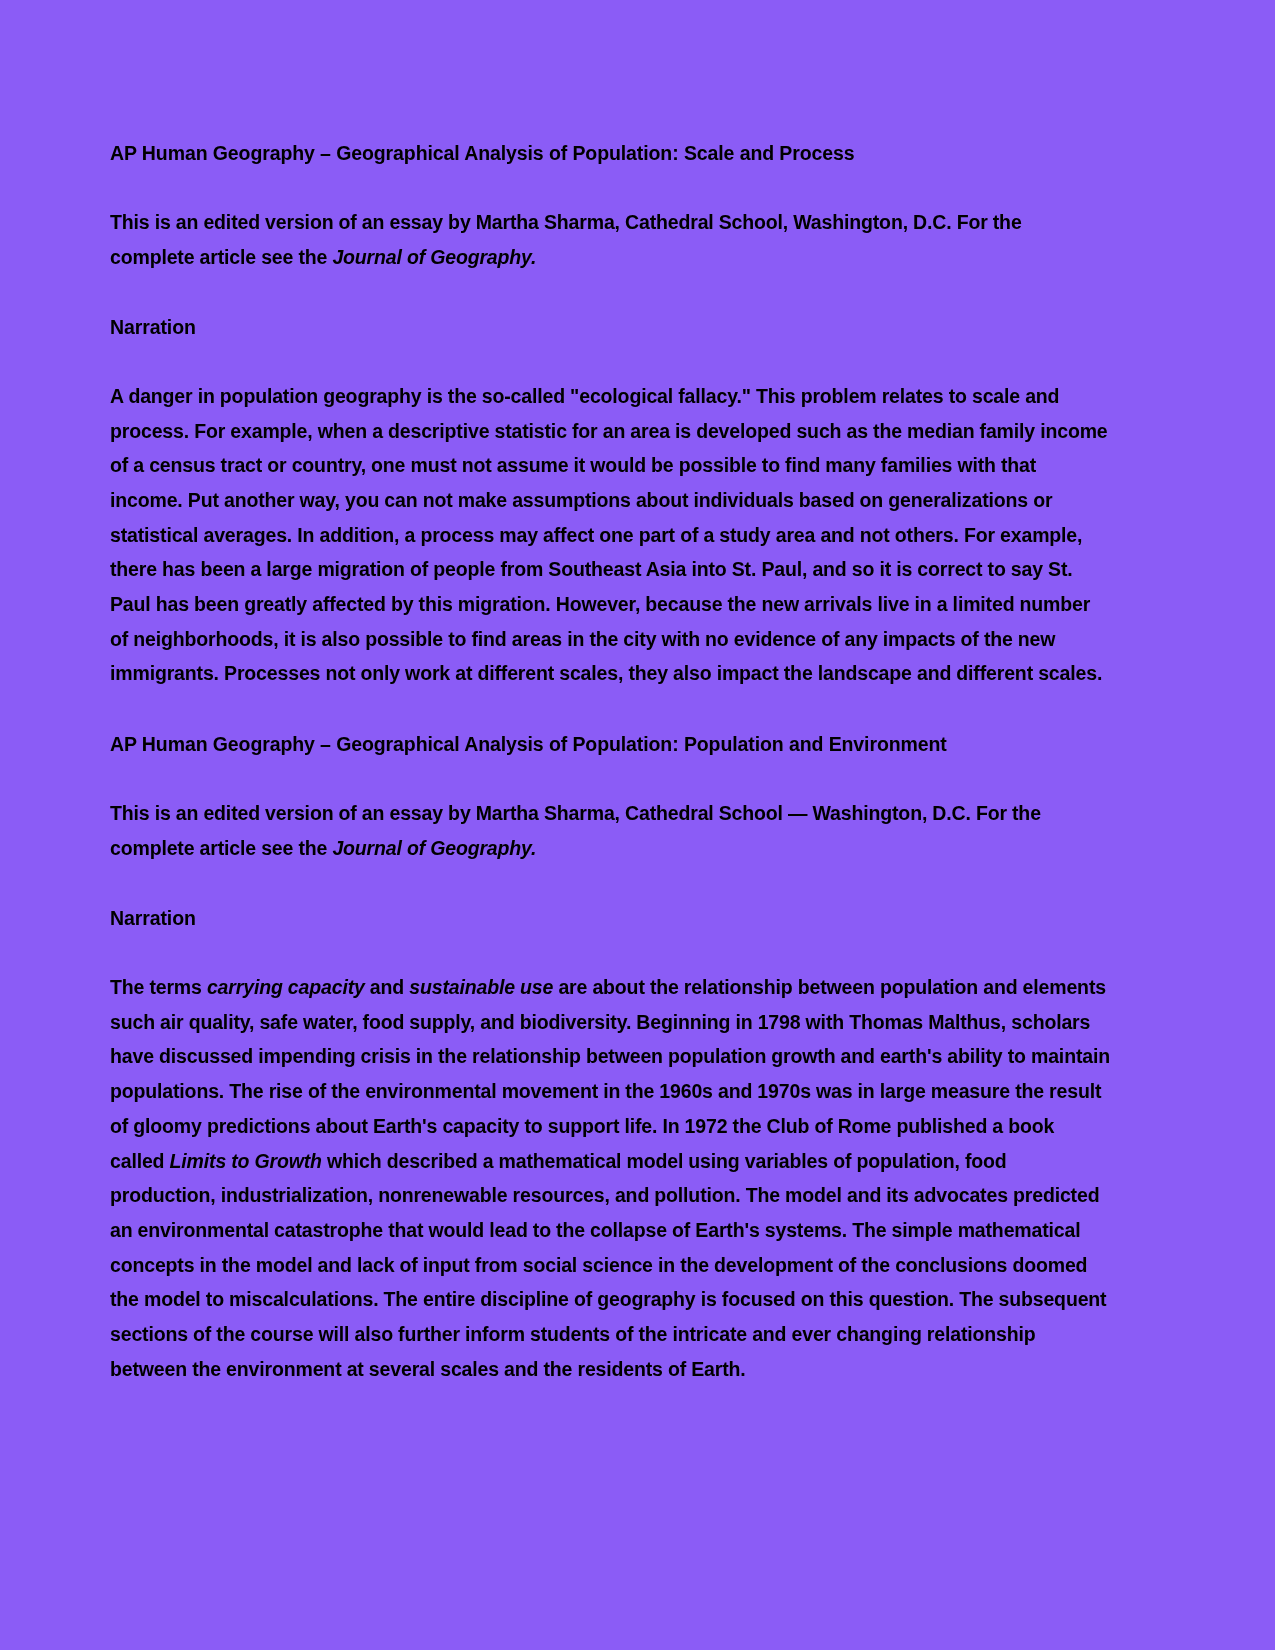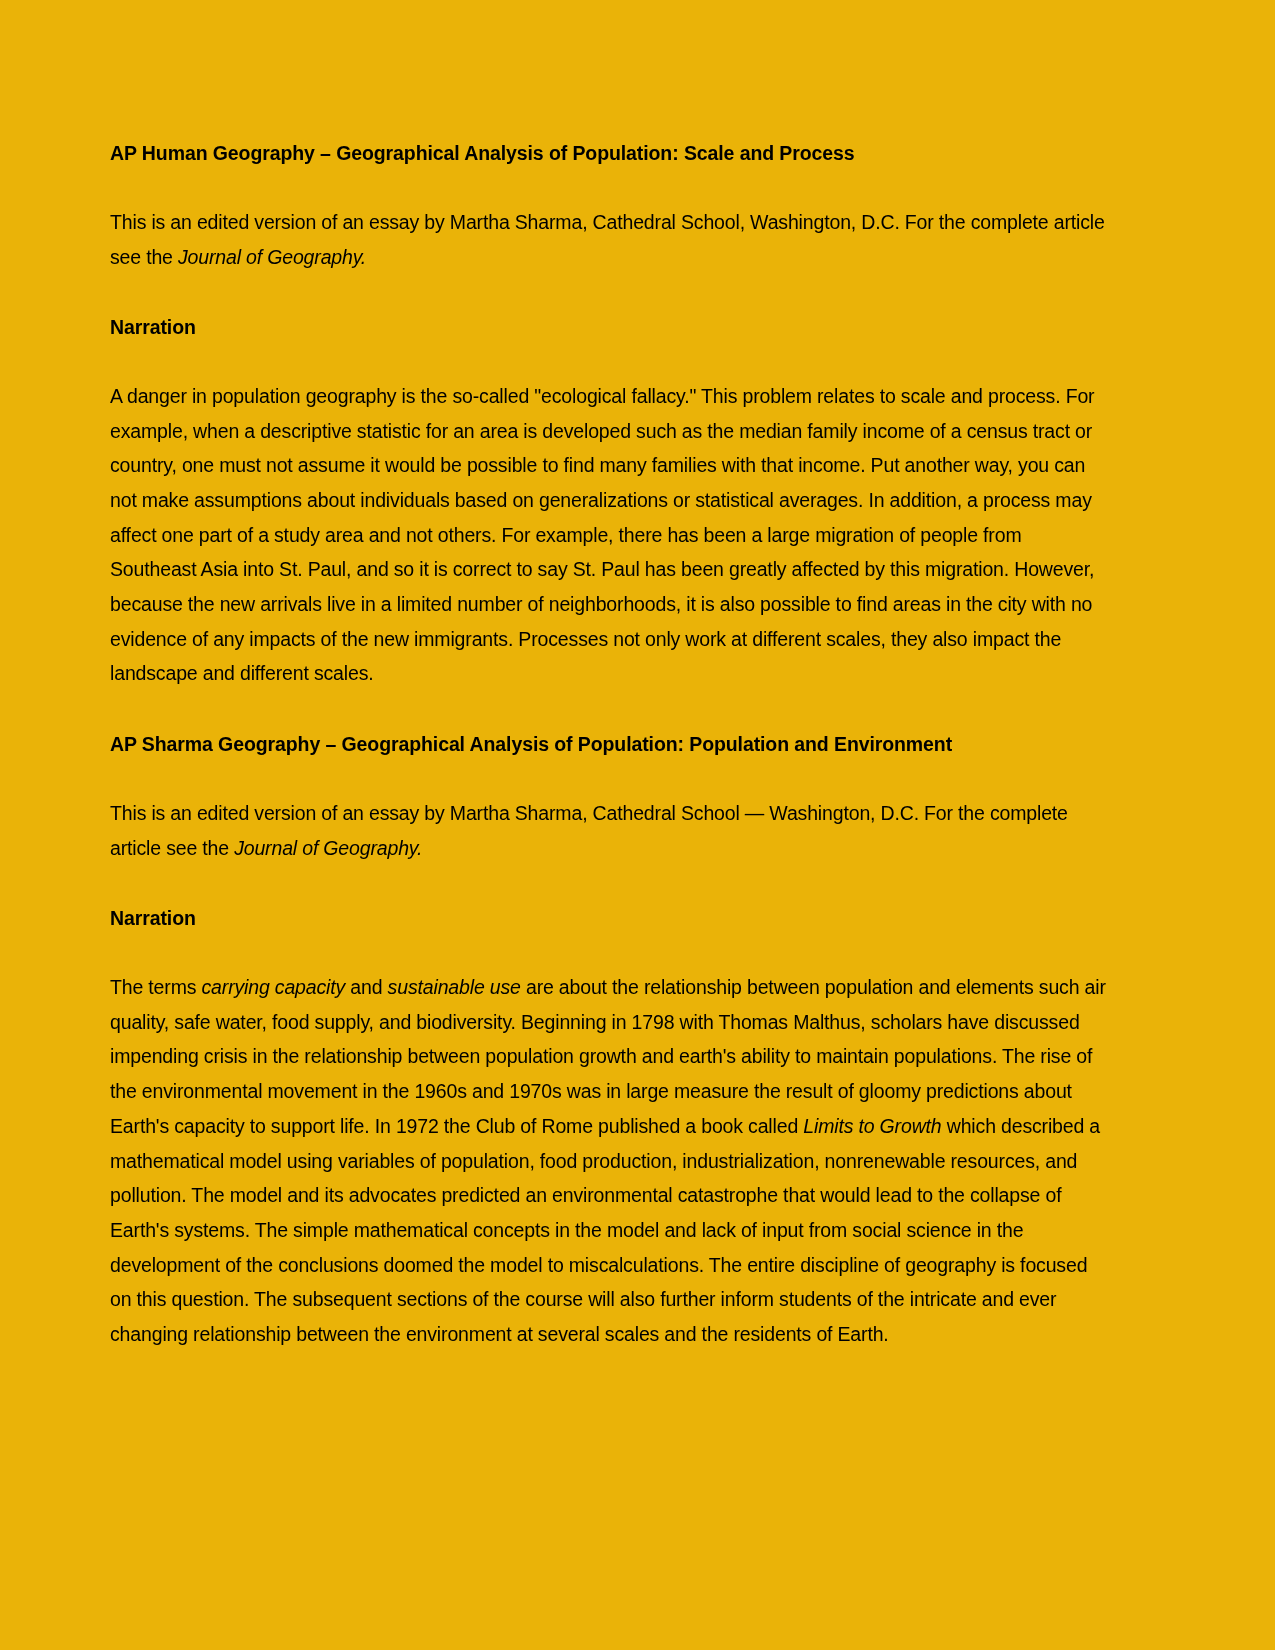--- a/index.html
+++ b/index.html
@@ -11,38 +11,38 @@
     width: 1275px;
     height: 1650px;
     font-family: "Liberation Sans", sans-serif;
     color: #000000;
     -webkit-font-smoothing: antialiased;
   }
   .page {
     position: relative;
     width: 1275px;
     height: 1650px;
-    background: #eab308;
+    background: #8b5cf6;
     box-sizing: border-box;
     padding: 138px 165px 0 110px;
   }
   .doc-body {
     width: 1000px;
   }
   h1.section-heading,
   h2.sub-heading {
     font-size: 19.5px;
     font-weight: bold;
     line-height: 1.55;
     margin: 0;
     letter-spacing: -0.1px;
   }
   p.para {
     font-size: 19.5px;
-    font-weight: normal;
+    font-weight: bold;
     line-height: 1.78;
     margin: 0;
     text-align: left;
     letter-spacing: -0.15px;
     word-spacing: -0.1px;
   }
   .gap-after-heading { height: 37px; }
   .gap-after-para    { height: 37px; }
   .gap-section       { height: 38px; }
   em.title-italic {
@@ -64,21 +64,21 @@
     <div class="gap-after-para"></div>
 
     <h2 class="sub-heading">Narration</h2>
 
     <div class="gap-after-heading"></div>
 
     <p class="para">A danger in population geography is the so-called "ecological fallacy." This problem relates to scale and process. For example, when a descriptive statistic for an area is developed such as the median family income of a census tract or country, one must not assume it would be possible to find many families with that income. Put another way, you can not make assumptions about individuals based on generalizations or statistical averages. In addition, a process may affect one part of a study area and not others. For example, there has been a large migration of people from Southeast Asia into St. Paul, and so it is correct to say St. Paul has been greatly affected by this migration. However, because the new arrivals live in a limited number of neighborhoods, it is also possible to find areas in the city with no evidence of any impacts of the new immigrants. Processes not only work at different scales, they also impact the landscape and different scales.</p>
 
     <div class="gap-section"></div>
 
-    <h1 class="section-heading">AP Sharma Geography – Geographical Analysis of Population: Population and Environment</h1>
+    <h1 class="section-heading">AP Human Geography – Geographical Analysis of Population: Population and Environment</h1>
 
     <div class="gap-after-heading"></div>
 
     <p class="para"><span>This is an edited version of an essay by Martha Sharma, Cathedral School — Washington, D.C. For the complete article see the </span><em class="title-italic">Journal of Geography.</em></p>
 
     <div class="gap-after-para"></div>
 
     <h2 class="sub-heading">Narration</h2>
 
     <div class="gap-after-heading"></div>

